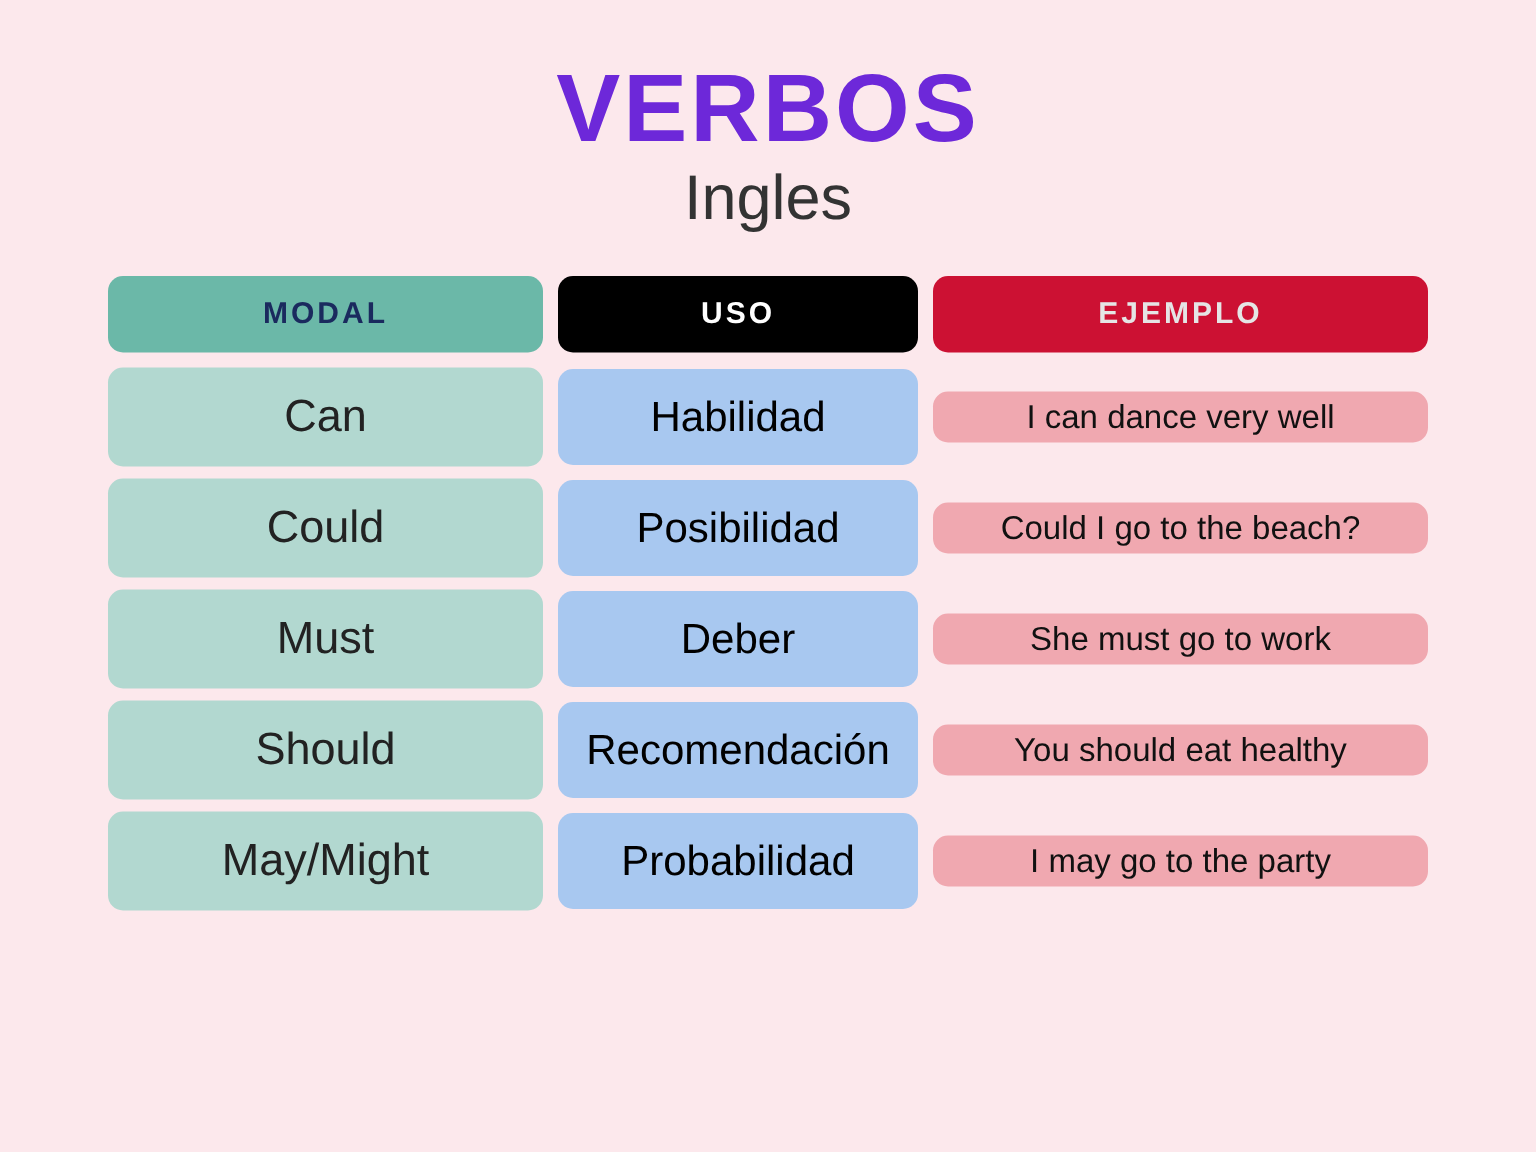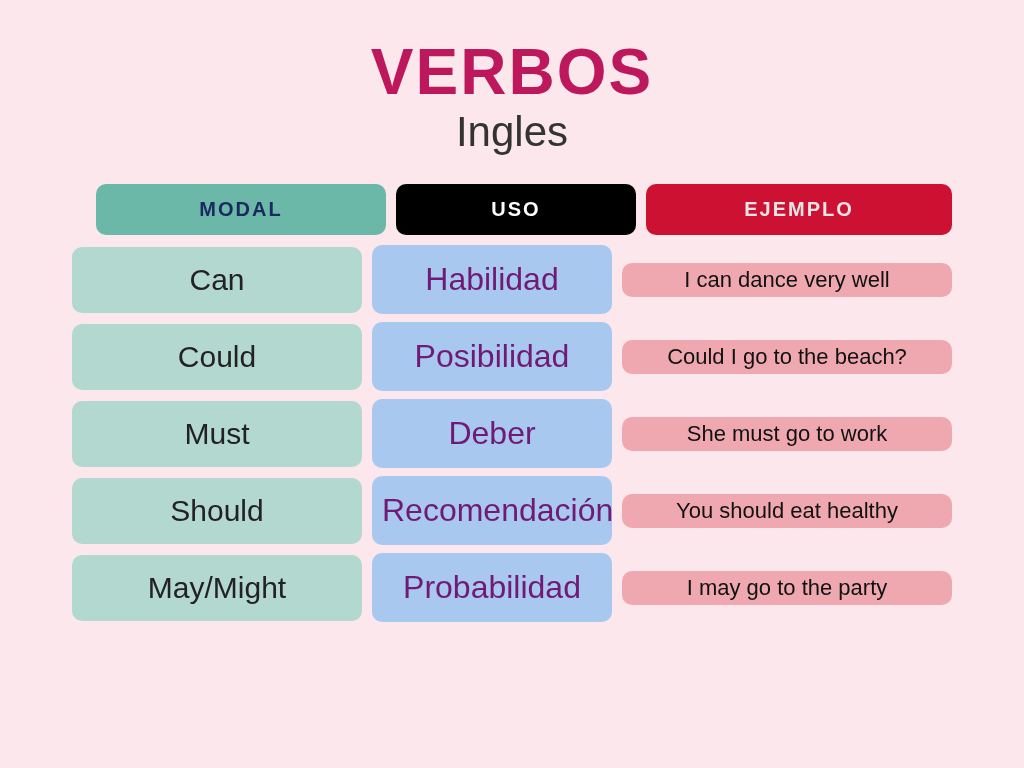--- a/index.html
+++ b/index.html
@@ -17,21 +17,21 @@
     }
 
     .header {
       margin-top: 40px;
       text-align: center;
     }
 
     .verbos-title {
       font-size: 64px;
       font-weight: 900;
-      color: #be185d;
+      color: #6d28d9;
       letter-spacing: 2px;
       line-height: 1;
     }
 
     .modales-banner {
       background-color: #1a2a5e;
       color: white;
       font-size: 48px;
       font-weight: 800;
       padding: 8px 32px;
@@ -62,21 +62,20 @@
       width: 290px;
       background-color: #6bb8a8;
       color: #1a2a5e;
       text-align: center;
       padding: 14px 10px;
       border-radius: 10px;
       font-size: 20px;
       font-weight: 700;
       letter-spacing: 2px;
       text-transform: uppercase;
-      margin-left: 24px;
     }
 
     .col-uso-header {
       width: 240px;
       background-color: #000000;
       color: white;
       text-align: center;
       padding: 14px 10px;
       border-radius: 10px;
       font-size: 20px;
@@ -112,25 +111,25 @@
       text-align: center;
       padding: 16px 3px;
       border-radius: 10px;
       font-size: 30px;
       font-weight: 500;
     }
 
     .cell-uso {
       width: 240px;
       background-color: #a8c8f0;
-      color: #701a75;
+      color: #000000;
       text-align: center;
       padding: 16px 10px;
       border-radius: 10px;
-      font-size: 32px;
+      font-size: 28px;
       font-weight: 500;
     }
 
     .cell-ejemplo {
       flex: 1;
       background-color: #f0a8b0;
       color: #111;
       text-align: center;
       padding: 4px 10px;
       border-radius: 10px;

